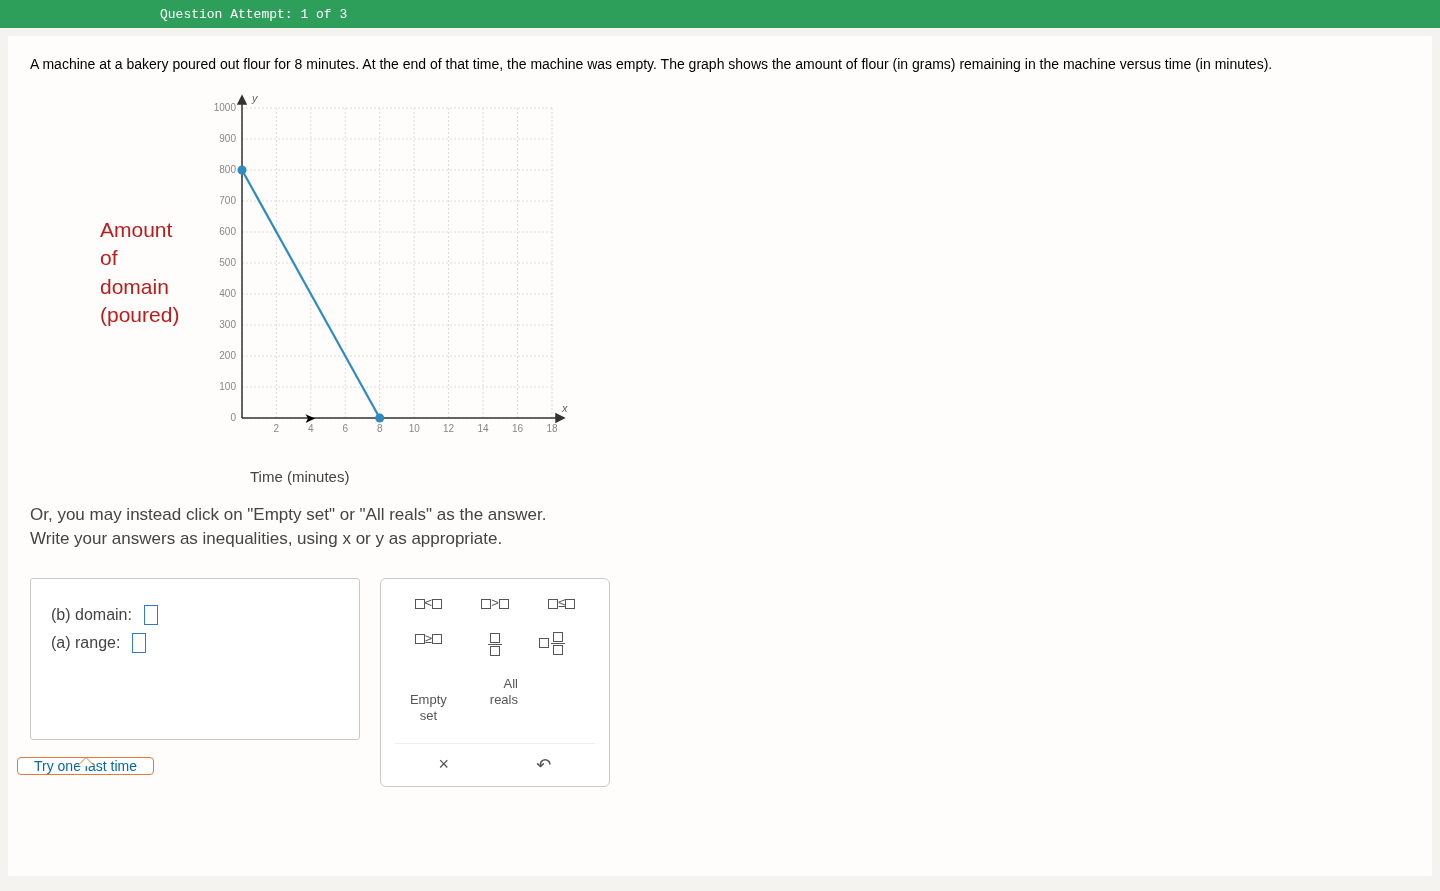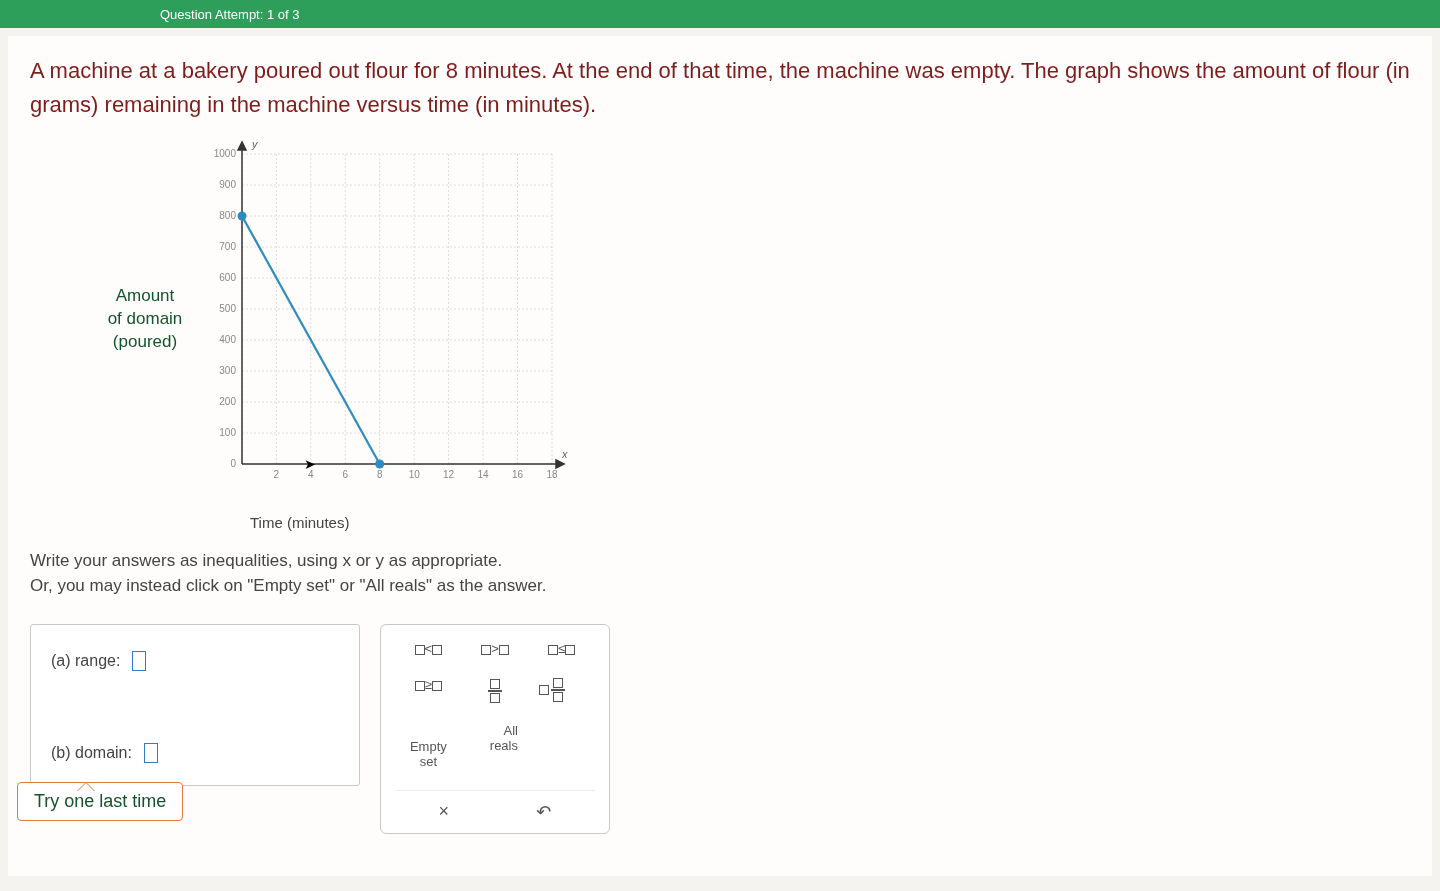--- a/index.html
+++ b/index.html
@@ -12,44 +12,45 @@
     color: #333;
   }
   .top-bar {
     background: #2e9e5b;
     height: 28px;
     color: #fff;
     font-size: 13px;
     padding: 4px 20px 4px 160px;
     display: flex;
     align-items: center;
+    font-family: Liberation Mono, monospace;
   }
   .content {
     background: #fefdfb;
     margin: 8px 8px 0 8px;
     padding: 18px 22px 0 22px;
     border-radius: 2px;
     height: 840px;
     position: relative;
   }
   .problem-text {
-    font-size: 22px;
-    color: #7f1d1d;
+    font-size: 14px;
+    color: #000000;
     line-height: 1.55;
     margin-bottom: 12px;
   }
   .chart-row {
     display: flex;
     align-items: center;
     margin: 12px 0 10px 70px;
   }
   .y-axis-label {
-    font-size: 17px;
-    color: #14532d;
-    text-align: center;
+    font-size: 21px;
+    color: #b91c1c;
+    text-align: left;
     line-height: 1.35;
     margin-right: 12px;
     width: 90px;
   }
   .chart-box {
     position: relative;
     width: 370px;
     height: 370px;
   }
   .chart-svg { display:block; }
@@ -91,23 +92,23 @@
   .answer-slot {
     width: 14px; height: 20px;
     border: 1px solid #2e7bd1;
     display: inline-block;
   }
   .try-tooltip {
     position: absolute;
     left: -14px; bottom: -36px;
     border: 1.5px solid #e17a3a;
     background: #fff;
-    color: #14532d;
-    font-size: 18px;
-    padding: 8px 16px;
+    color: #0369a1;
+    font-size: 14px;
+    padding: 0 16px;
     border-radius: 4px;
   }
   .try-tooltip::after {
     content: '';
     position: absolute;
     top: -8px; left: 60px;
     border: 8px solid transparent;
     border-bottom-color: #fff;
   }
   .try-tooltip::before {
@@ -244,32 +245,32 @@
         <circle cx="40" cy="82" r="4.5" fill="#2e8bc0"></circle>
         <circle cx="177.7" cy="330" r="4.5" fill="#2e8bc0"></circle>
       </svg>
       <span class="cursor-arrow" style="left:102px; top:322px;">➤</span>
     </div>
   </div>
 
   <div class="x-axis-label">Time (minutes)</div>
 
   <div class="instructions">
+    <div><span>Or, you may instead click on "Empty set" or "All reals" as the answer.</span></div>
     <div><span>Write your answers as inequalities, using x or y as appropriate.</span></div>
-    <div><span>Or, you may instead click on "Empty set" or "All reals" as the answer.</span></div>
   </div>
 
   <div class="answer-area">
     <div class="answer-box">
+      <div class="answer-line">
+        <span>(b) domain:</span>
+        <span class="answer-slot"></span>
+      </div>
       <div class="answer-line range-line">
         <span>(a) range:</span>
-        <span class="answer-slot"></span>
-      </div>
-      <div class="answer-line">
-        <span>(b) domain:</span>
         <span class="answer-slot"></span>
       </div>
       <div class="try-tooltip">Try one last time</div>
     </div>
 
     <div class="palette">
       <div class="palette-row">
         <div class="pal-btn"><span class="sq"></span><span>&lt;</span><span class="sq"></span></div>
         <div class="pal-btn"><span class="sq"></span><span>&gt;</span><span class="sq"></span></div>
         <div class="pal-btn"><span class="sq"></span><span>≤</span><span class="sq"></span></div>

